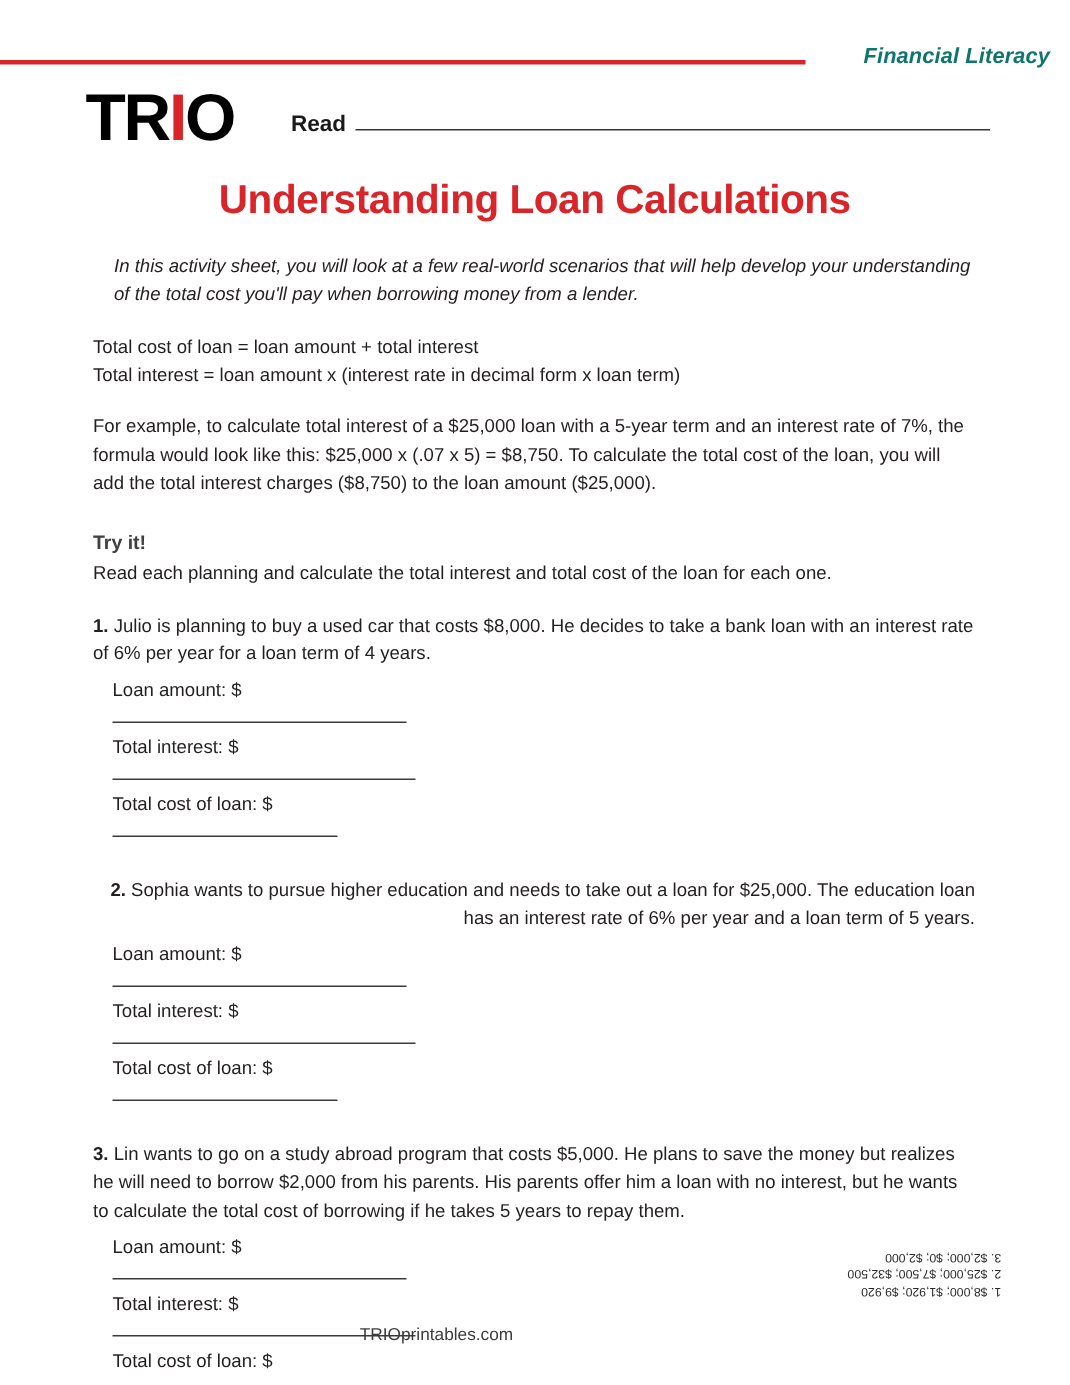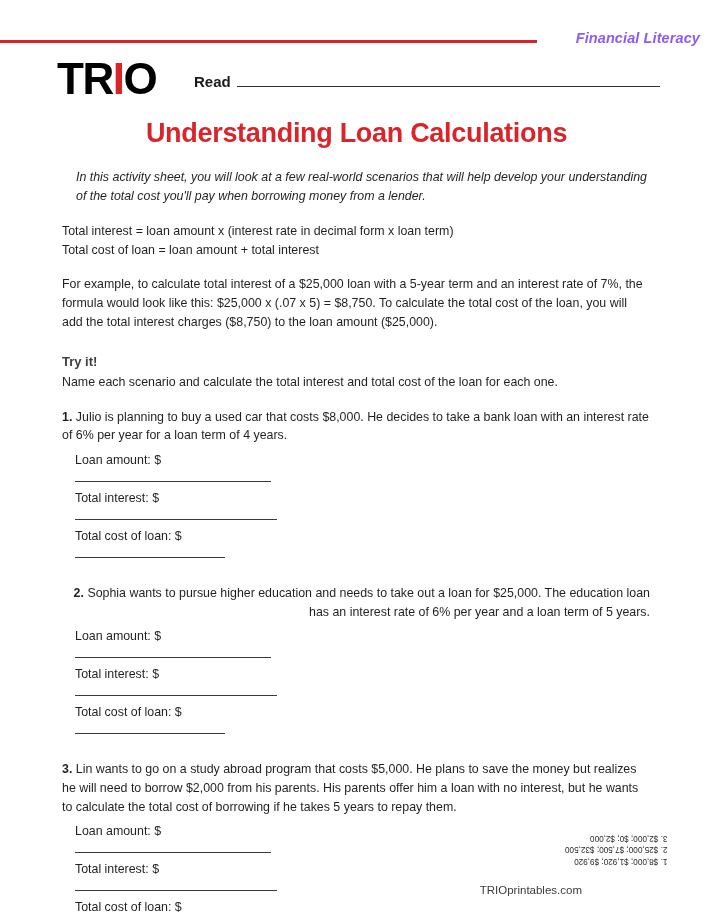--- a/index.html
+++ b/index.html
@@ -39,21 +39,21 @@
   .header-label {
     position: absolute;
     left: 540px;
     top: 0px;
     width: 160px;
     text-align: right;
     font-size: 14.5px;
     font-style: italic;
     font-weight: bold;
     letter-spacing: 0.1px;
-    color: #8b5cf6;
+    color: #0f766e;
     white-space: nowrap;
   }
 
   
   .logo {
     position: absolute;
     left: 57px;
     top: 57px;
     font-size: 44px;
     font-weight: bold;
@@ -178,21 +178,21 @@
     text-align: left;
     white-space: nowrap;
   }
 
   
   .footer {
     position: absolute;
     left: 0;
     top: 884px;
     width: 582px;
-    text-align: right;
+    text-align: center;
     font-size: 11.5px;
     color: #3c3c3c;
   }
 </style>
 </head>
 <body>
 
 <div class="page">
 
   <div class="header-band">
@@ -208,28 +208,28 @@
   </div>
 
   <div class="title">Understanding Loan Calculations</div>
 
   <div class="content">
 
     <p class="intro">In this activity sheet, you will look at a few real-world scenarios that will help develop your understanding of the total cost you'll pay when borrowing money from a lender.</p>
 
 
     <div class="formulas">
+      <div>Total cost of loan = loan amount + total interest</div>
       <div>Total interest = loan amount x (interest rate in decimal form x loan term)</div>
-      <div>Total cost of loan = loan amount + total interest</div>
     </div>
 
     <p class="example">For example, to calculate total interest of a $25,000 loan with a 5-year term and an interest rate of 7%, the formula would look like this: $25,000 x (.07 x 5) = $8,750.  To calculate the total cost of the loan, you will add the total interest charges ($8,750) to the loan amount ($25,000).</p>
 
     <div class="tryit">Try it!</div>
-    <p class="tryit-sub">Name each scenario and calculate the total interest and total cost of the loan for each one.</p>
+    <p class="tryit-sub">Read each planning and calculate the total interest and total cost of the loan for each one.</p>
 
     <p class="question"><span class="qnum">1.</span> <span>Julio is planning to buy a used car that costs $8,000. He decides to take a bank loan with an interest rate of 6% per year for a loan term of 4 years.</span></p>
     <div class="answers">
       <div class="ans-row">
         <span class="ans-label">Loan amount: $</span>
         <span class="ans-line w1"></span>
       </div>
       <div class="ans-row">
         <span class="ans-label">Total interest: $</span>
         <span class="ans-line w2"></span>

